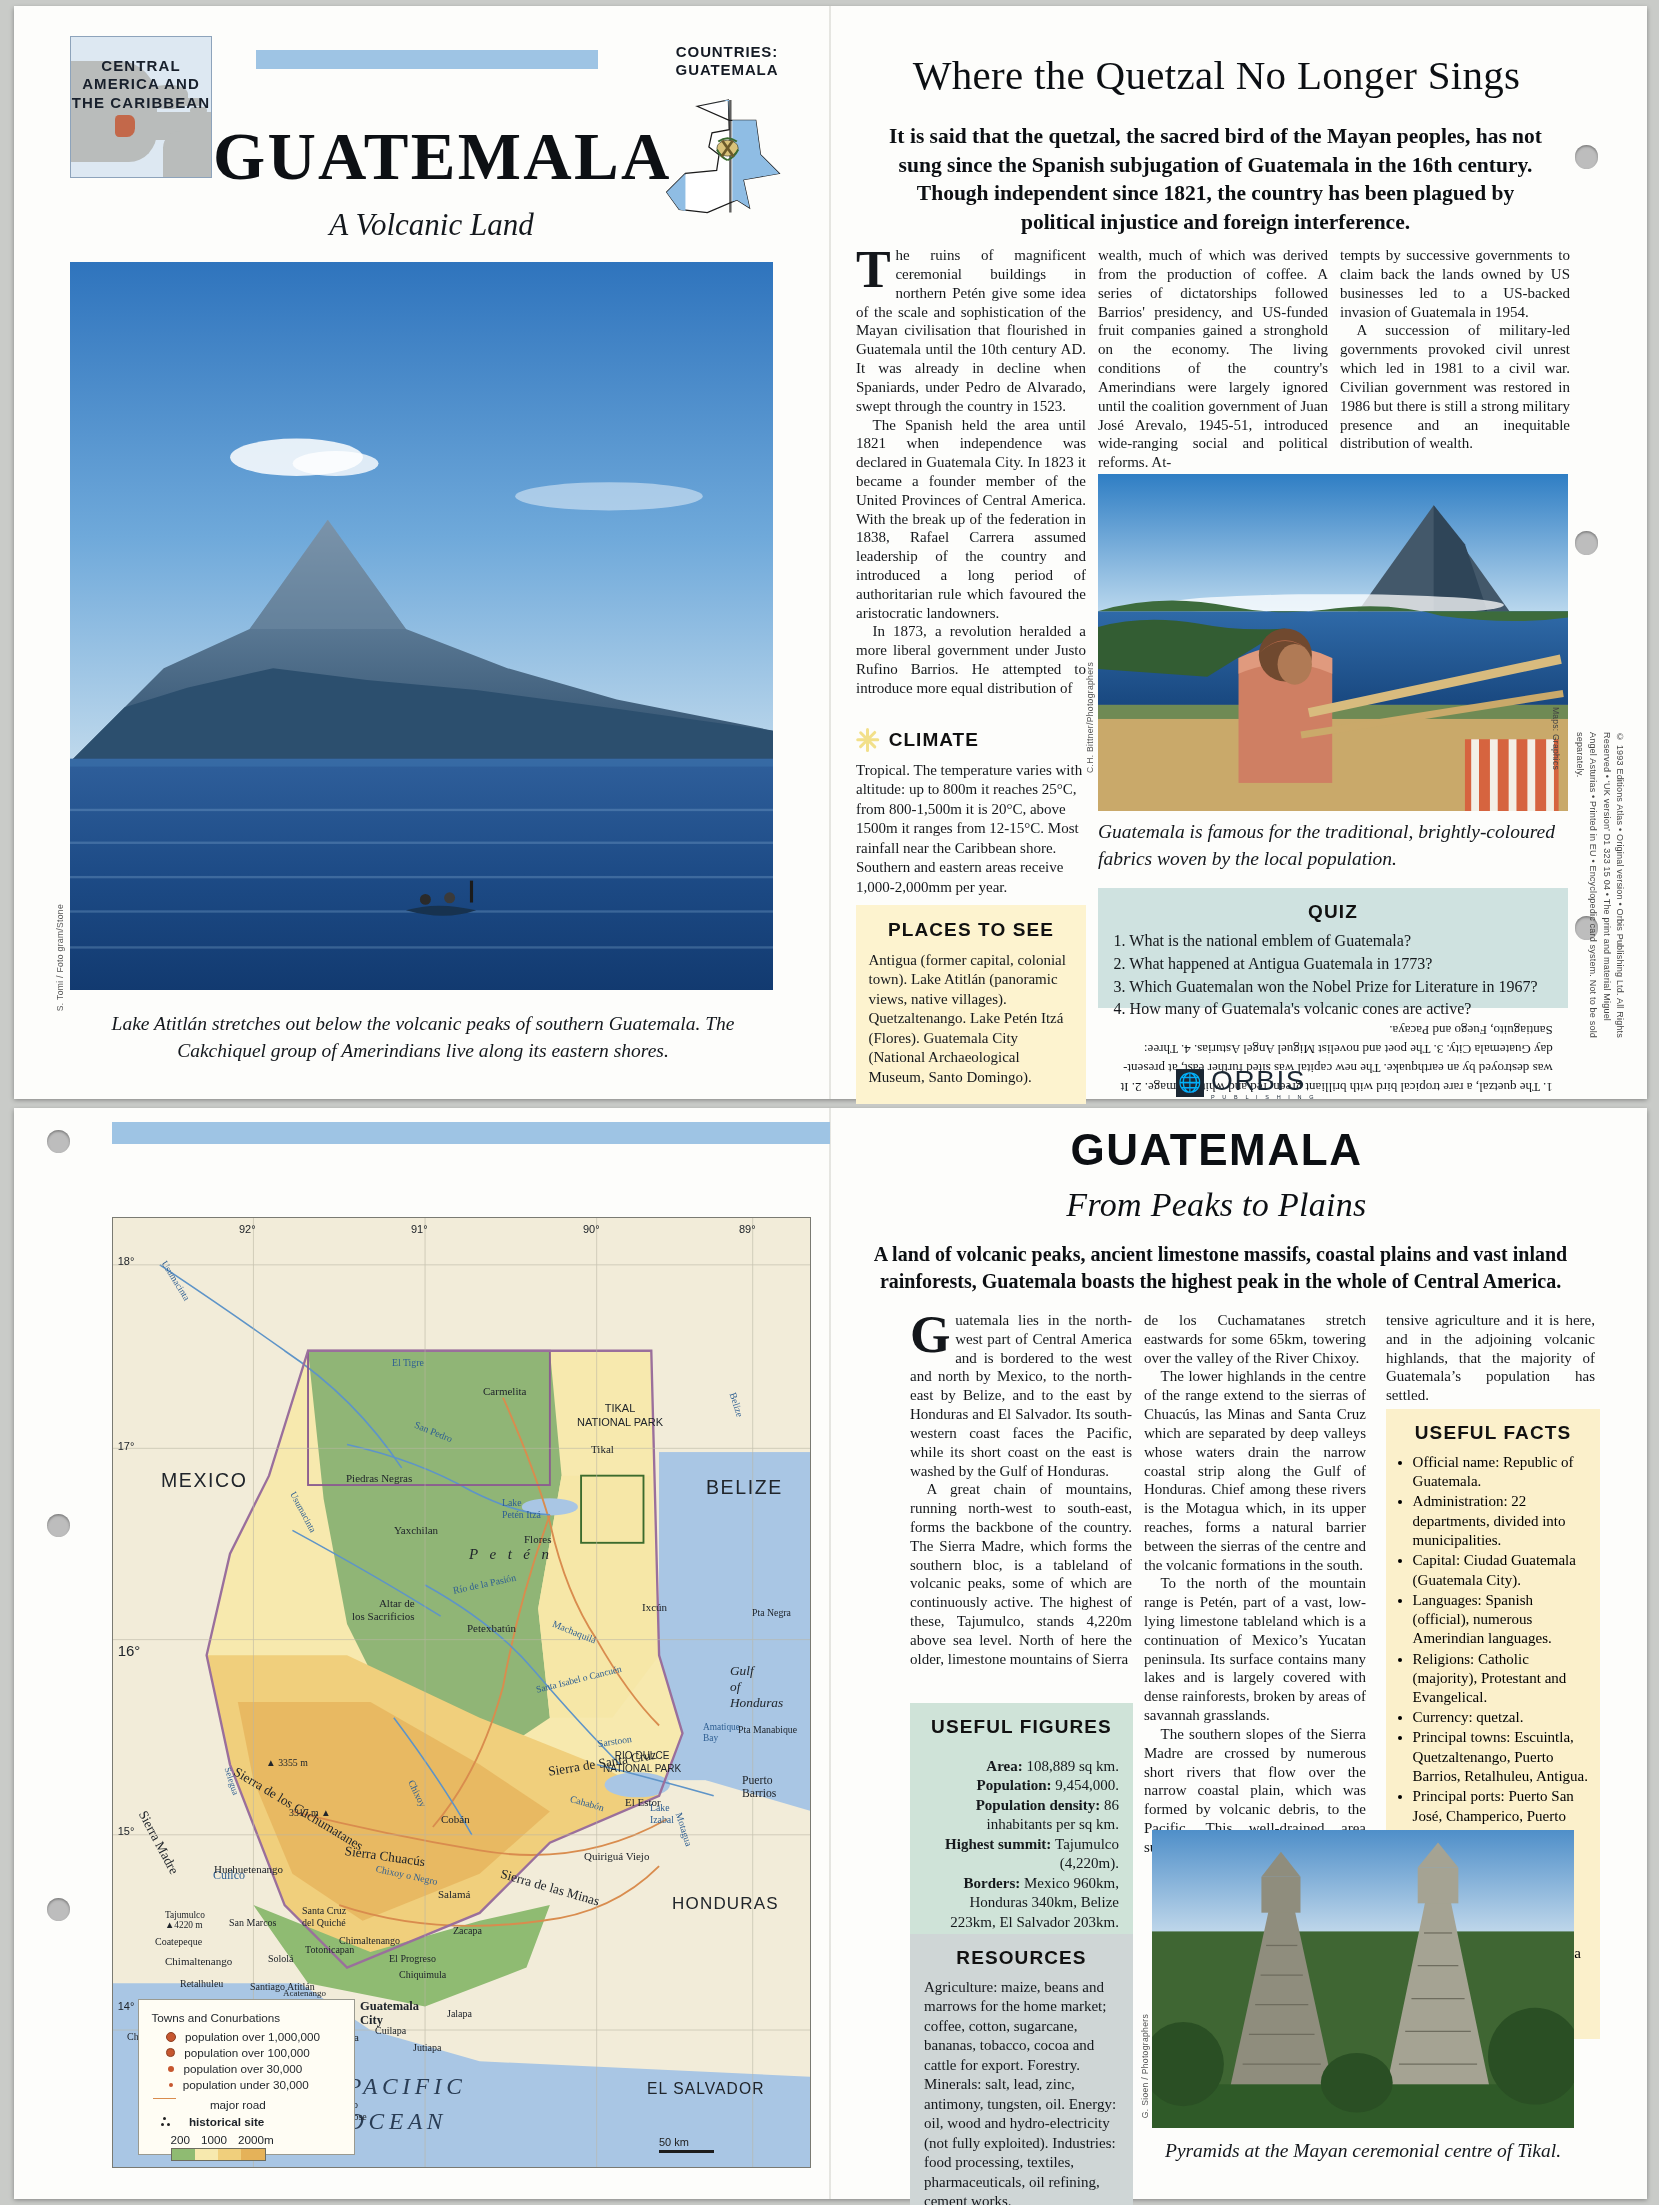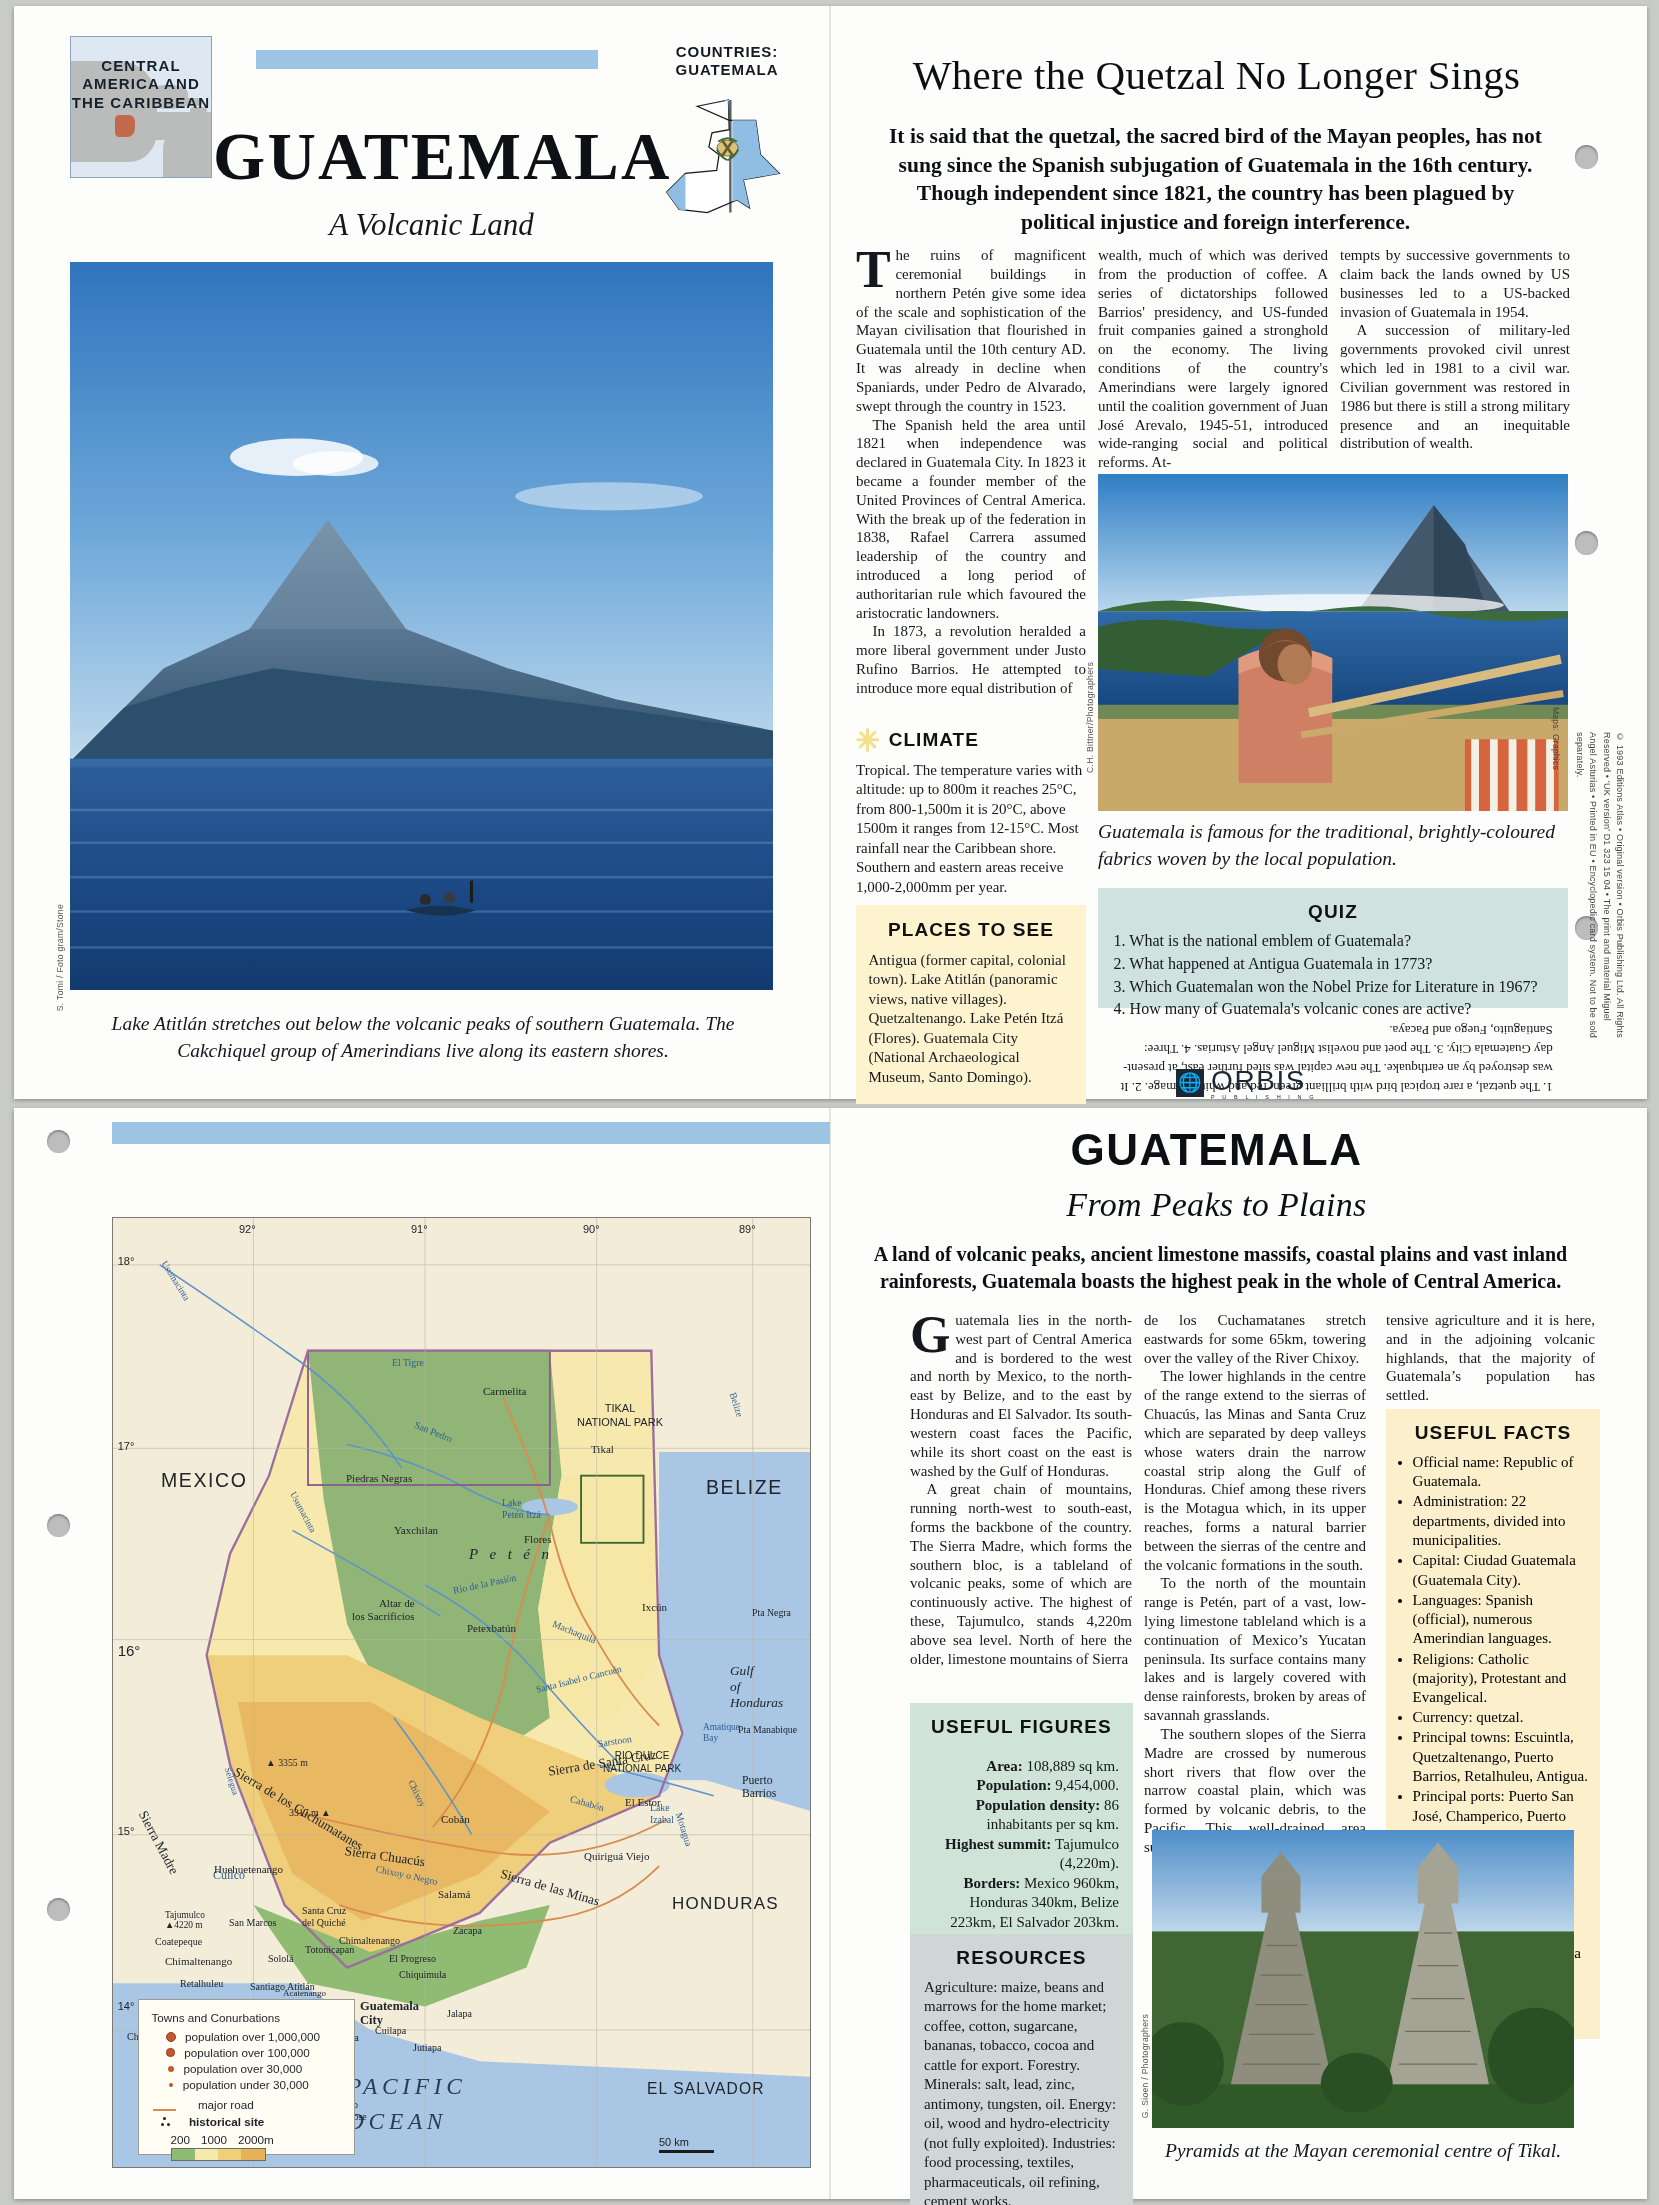--- a/index.html
+++ b/index.html
@@ -534,21 +534,21 @@
         <span class="lt" id="leg1">population over 100,000</span>
       </div>
       <div style="display:flex;align-items:center;gap:9.4px;margin:3.1px 0 3.1px 14px;">
         <span class="dot" style="width:6.2px;height:6.2px;margin-left:2.3px;"></span>
         <span class="lt" id="leg2">population over 30,000</span>
       </div>
       <div style="display:flex;align-items:center;gap:9.4px;margin:3.1px 0 4.7px 14px;">
         <span class="dot" style="width:3.9px;height:3.9px;margin-left:3.9px;"></span>
         <span class="lt" id="leg3">population under 30,000</span>
       </div>
-      <div style="display:flex;align-items:flex-end;gap:12px;margin:6.2px 0 4.7px 1.6px;">
+      <div style="display:flex;align-items:flex-start;gap:24px;margin:6.2px 0 4.7px 1.6px;">
         <span style="width:23.4px;height:1.6px;background:#d98c4e;display:inline-block;"></span>
         <span class="lt" id="leg-road" style="margin-left:9.4px;">major road</span>
       </div>
       <div style="display:flex;align-items:center;gap:9.4px;margin:3.1px 0 4.7px 9.4px;">
         <span style="display:inline-block;width:12.5px;position:relative;height:9.4px;">
           <i style="position:absolute;left:2.3px;top:0;width:3.1px;height:3.1px;background:#222;border-radius:50%;display:block;"></i>
           <i style="position:absolute;left:0;top:5.5px;width:3.1px;height:3.1px;background:#222;border-radius:50%;display:block;"></i>
           <i style="position:absolute;left:6.2px;top:5.5px;width:3.1px;height:3.1px;background:#222;border-radius:50%;display:block;"></i>
         </span>
         <span class="lt" id="leg-hist" style="margin-left:6.2px;font-weight:bold;">historical site</span>

